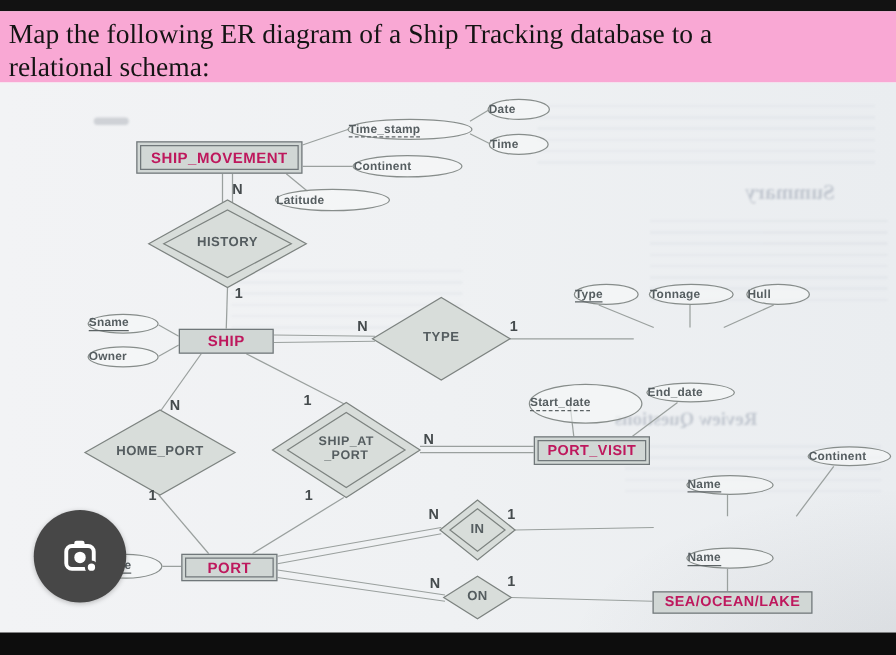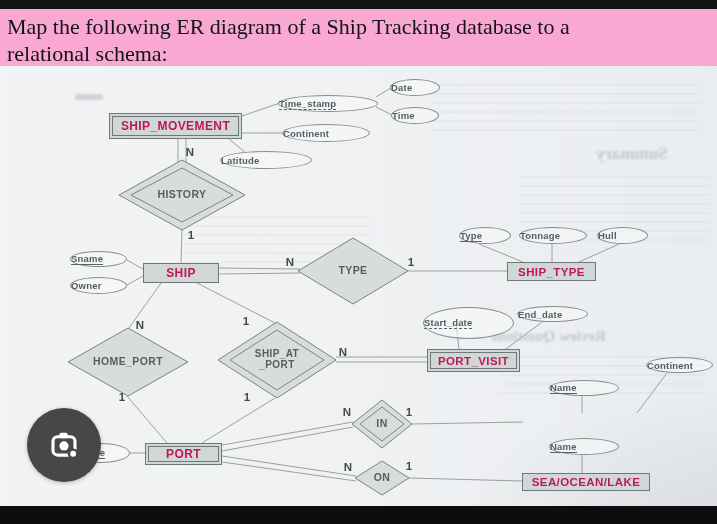--- a/index.html
+++ b/index.html
@@ -122,23 +122,20 @@
         <polygon class="df" points="355,412 382,395 409,412 382,429"></polygon>
       </g>
     </svg>
 
     <div class="ent dbl" style="left:109px;top:47px;width:133px;height:26px;">
       <span>SHIP_MOVEMENT</span>
       </div>
     <div class="ent" style="left:143px;top:197px;width:76px;height:20px;">
       <span>SHIP</span>
       </div>
-    <div class="ent" style="left:507px;top:196px;width:89px;height:19px;font-size:11.5px;">
-      <span>SHIP_TYPE</span>
-      </div>
     <div class="ent dbl" style="left:427px;top:283px;width:93px;height:23px;font-size:11.5px;">
       <span>PORT_VISIT</span>
       </div>
     <div class="ent" style="left:522px;top:407px;width:128px;height:18px;font-size:11.5px;">
       <span>SEA/OCEAN/LAKE</span>
       </div>
     <div class="ent dbl" style="left:145px;top:377px;width:77px;height:22px;">
       <span>PORT</span>
       </div>
 

